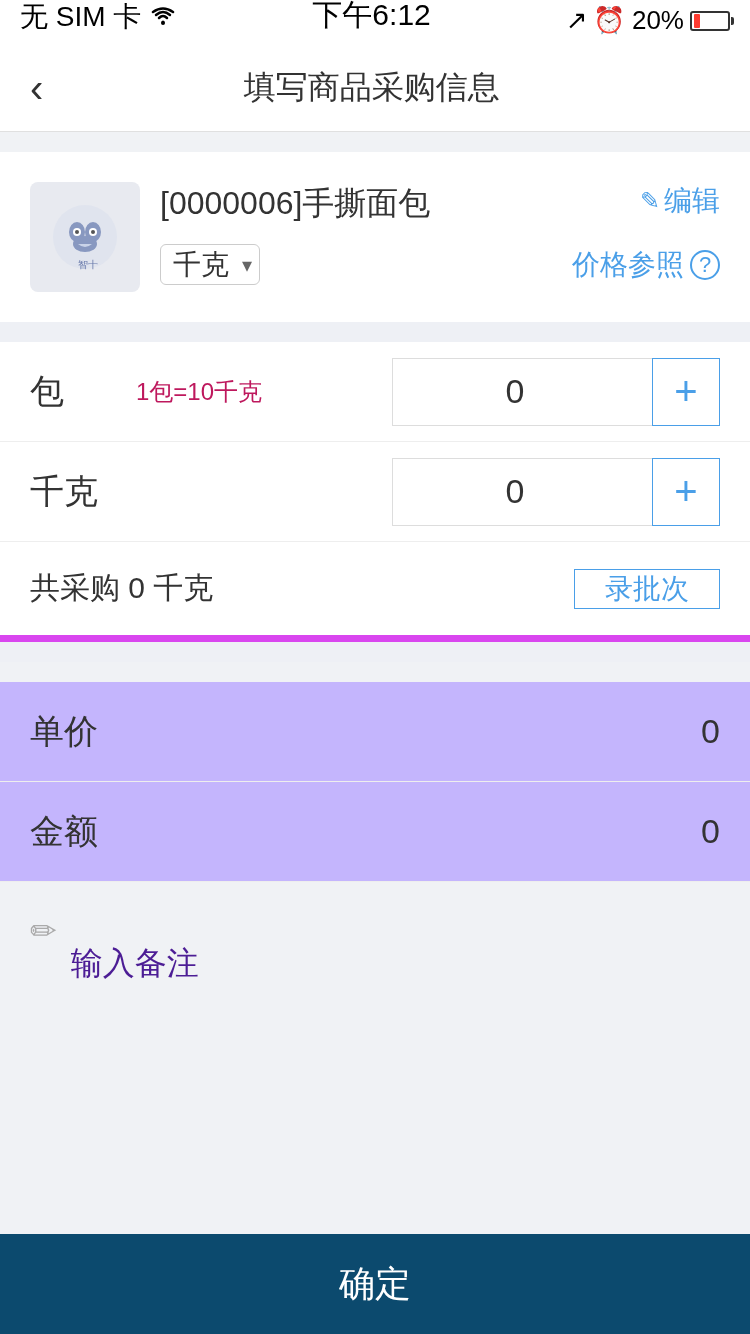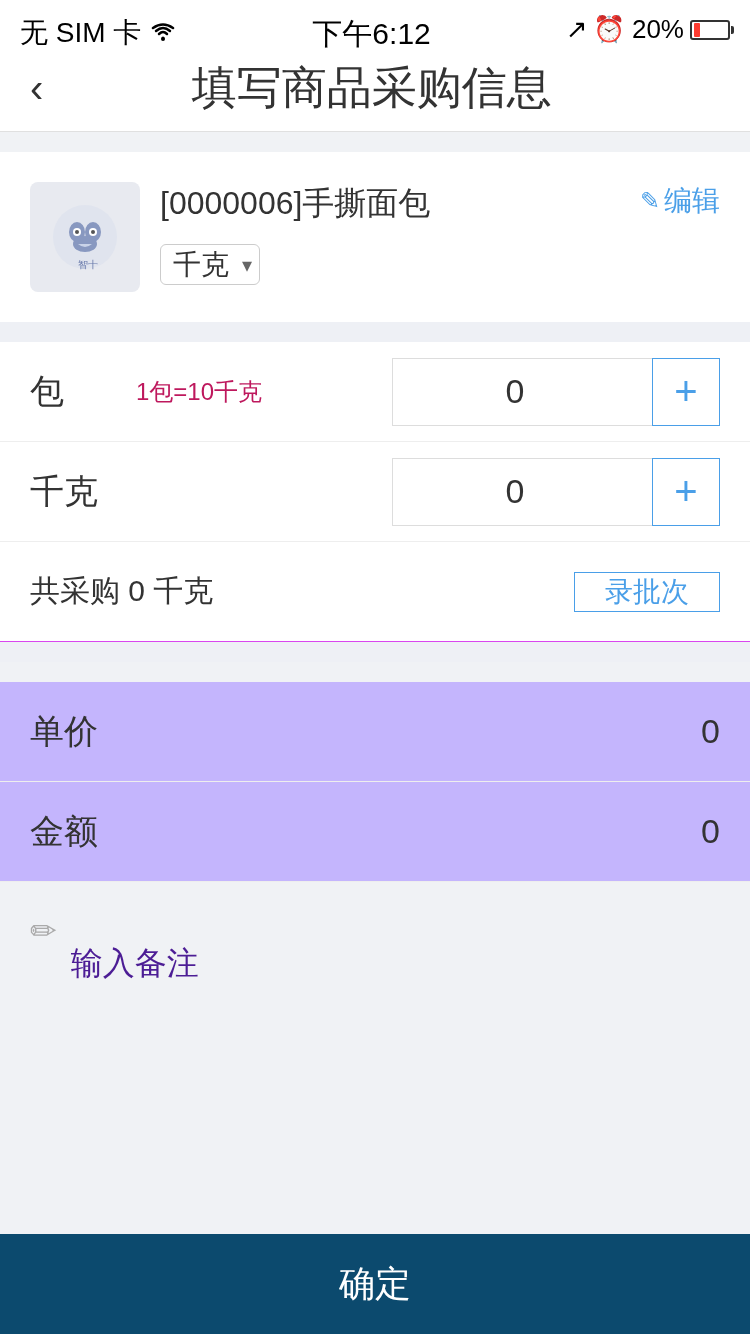--- a/index.html
+++ b/index.html
@@ -11,23 +11,23 @@
       background: #f0f2f5;
       font-size: 32px;
       color: #333;
     }
 
     
     .status-bar {
       height: 44px;
       background: #fff;
       display: flex;
-      align-items: flex-start;
+      align-items: flex-end;
       justify-content: space-between;
-      padding: 14px 20px;
+      padding: 8px 20px;
       font-size: 28px;
       color: #000;
     }
     .status-left { display: flex; align-items: center; gap: 8px; }
     .status-center { font-weight: 500; font-size: 30px; }
     .status-right { display: flex; align-items: center; gap: 6px; font-size: 26px; }
     .battery {
       display: inline-flex; align-items: center;
       border: 2px solid #333; border-radius: 3px; padding: 1px 2px;
       width: 40px; height: 20px; position: relative;
@@ -52,21 +52,21 @@
     .nav-back {
       font-size: 40px;
       color: #333;
       cursor: pointer;
       margin-right: 20px;
       line-height: 1;
     }
     .nav-title {
       flex: 1;
       text-align: center;
-      font-size: 45px;
+      font-size: 32px;
       font-weight: 500;
       color: #333;
       margin-right: 40px;
     }
 
     
     .product-card {
       background: #fff;
       margin-top: 20px;
       padding: 30px;
@@ -216,21 +216,21 @@
       cursor: pointer;
     }
 
     
     .summary-row {
       display: flex;
       align-items: center;
       padding: 0 30px;
       height: 100px;
       background: #fff;
-      border-bottom: 1px solid #d946ef;
+      border-bottom: 7px solid #d946ef;
     }
     .summary-label {
       font-size: 30px;
       color: #333;
     }
     .record-btn {
       margin-left: auto;
       border: 1px solid #4a9fe8;
       color: #4a9fe8;
       background: #fff;
@@ -363,20 +363,24 @@
       </span>
     </div>
     <div class="product-unit">
       <div class="unit-select-wrapper">
         <select>
           <option>千克</option>
           <option>包</option>
           <option>箱</option>
         </select>
       </div>
+      <span class="price-ref">
+        <span>价格参照</span>
+        <span class="help-circle">?</span>
+      </span>
     </div>
   </div>
 </div>
 
 <div class="section-divider"></div>
 
 <div class="input-section">
 
   <div class="input-row">
     <span class="input-label">包</span>

